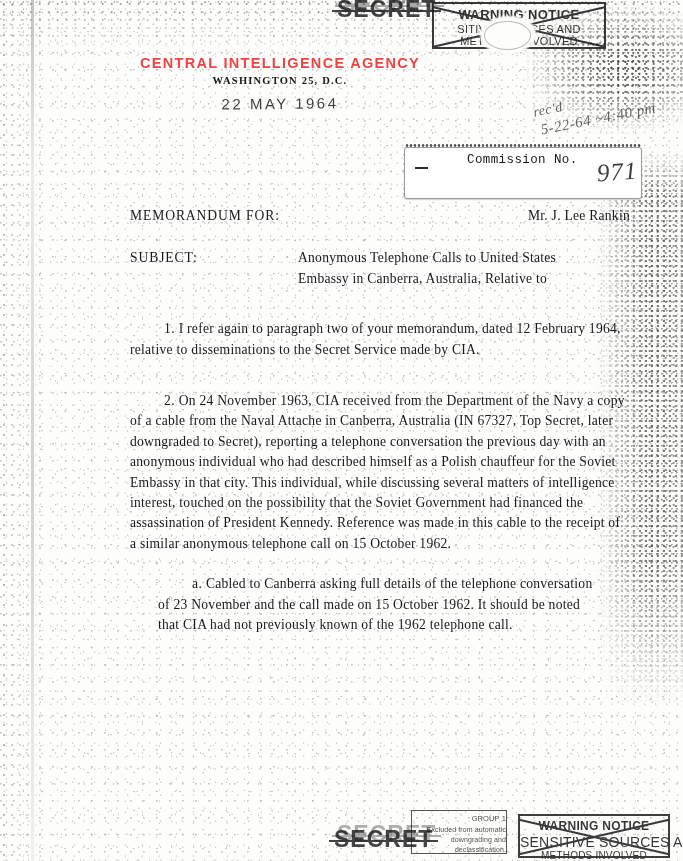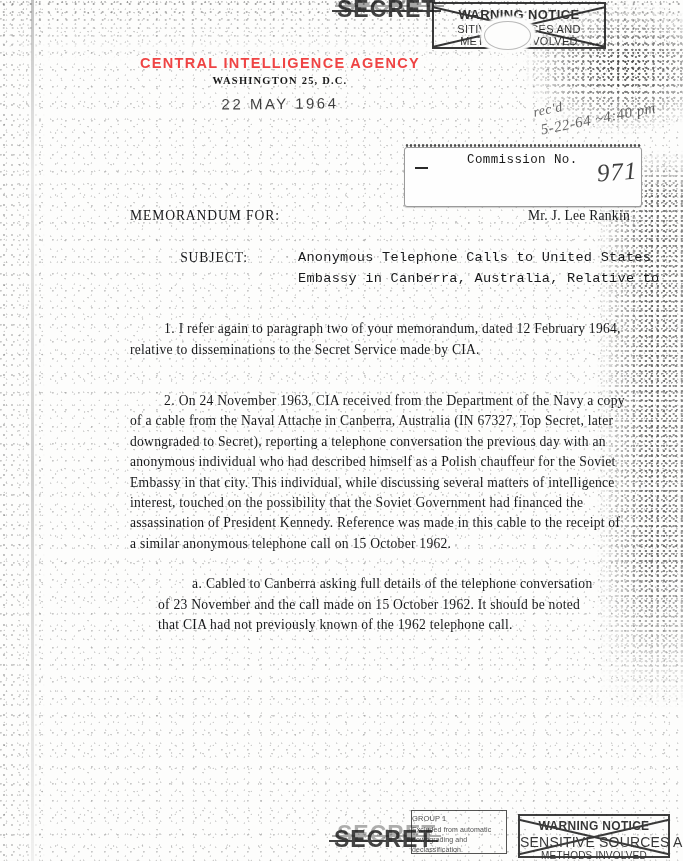--- a/index.html
+++ b/index.html
@@ -195,33 +195,33 @@
   
   #group-box {
     position: absolute;
     left: 411px; top: 810px;
     width: 96px; height: 44px;
     border: 1.5px solid #2a2a2a;
     box-sizing: border-box;
     font-family: "Liberation Sans", sans-serif;
     font-size: 7px;
     line-height: 1.45;
-    text-align: left;
+    text-align: right;
     color: #222;
     padding-top: 3px;
     opacity: .8;
     letter-spacing: .1px;
   }
   #group-box .gline:first-child { font-size: 7.5px; }
 
   
   #commission-card {
     position: absolute;
     left: 404px; top: 147px;
-    width: 238px; height: 60px;
+    width: 238px; height: 52px;
     background: #fefefe;
     border: 1px solid #9a9a9a;
     border-radius: 3px;
     box-shadow: 0 1px 1px rgba(0,0,0,.18);
     box-sizing: border-box;
   }
   #commission-card::before {
     content: "";
     position: absolute;
     left: 0; right: 0; top: -5px;
@@ -319,22 +319,22 @@
     display: flex;
     align-items: flex-start;
   }
   .head-label {
     flex: 0 0 auto;
     white-space: nowrap;
     letter-spacing: .9px;
   }
   #memo-for-row { margin-bottom: 22px; justify-content: space-between; }
   #memo-for-label { width: 168px; }
-  #subject-label { width: 168px; text-align: center; }
-  .subject-lines div { white-space: nowrap; font-family: Liberation Mono, monospace; }
+  #subject-label { width: 168px; }
+  .subject-lines div { white-space: nowrap; }
   .para {
     margin-top: 31px;
     text-indent: 34px;
     text-align: left;
   }
   #para-1 { margin-top: 30px; }
   .para .num { letter-spacing: .4px; }
   #para-a {
     margin-top: 20px;
     margin-left: 28px;

